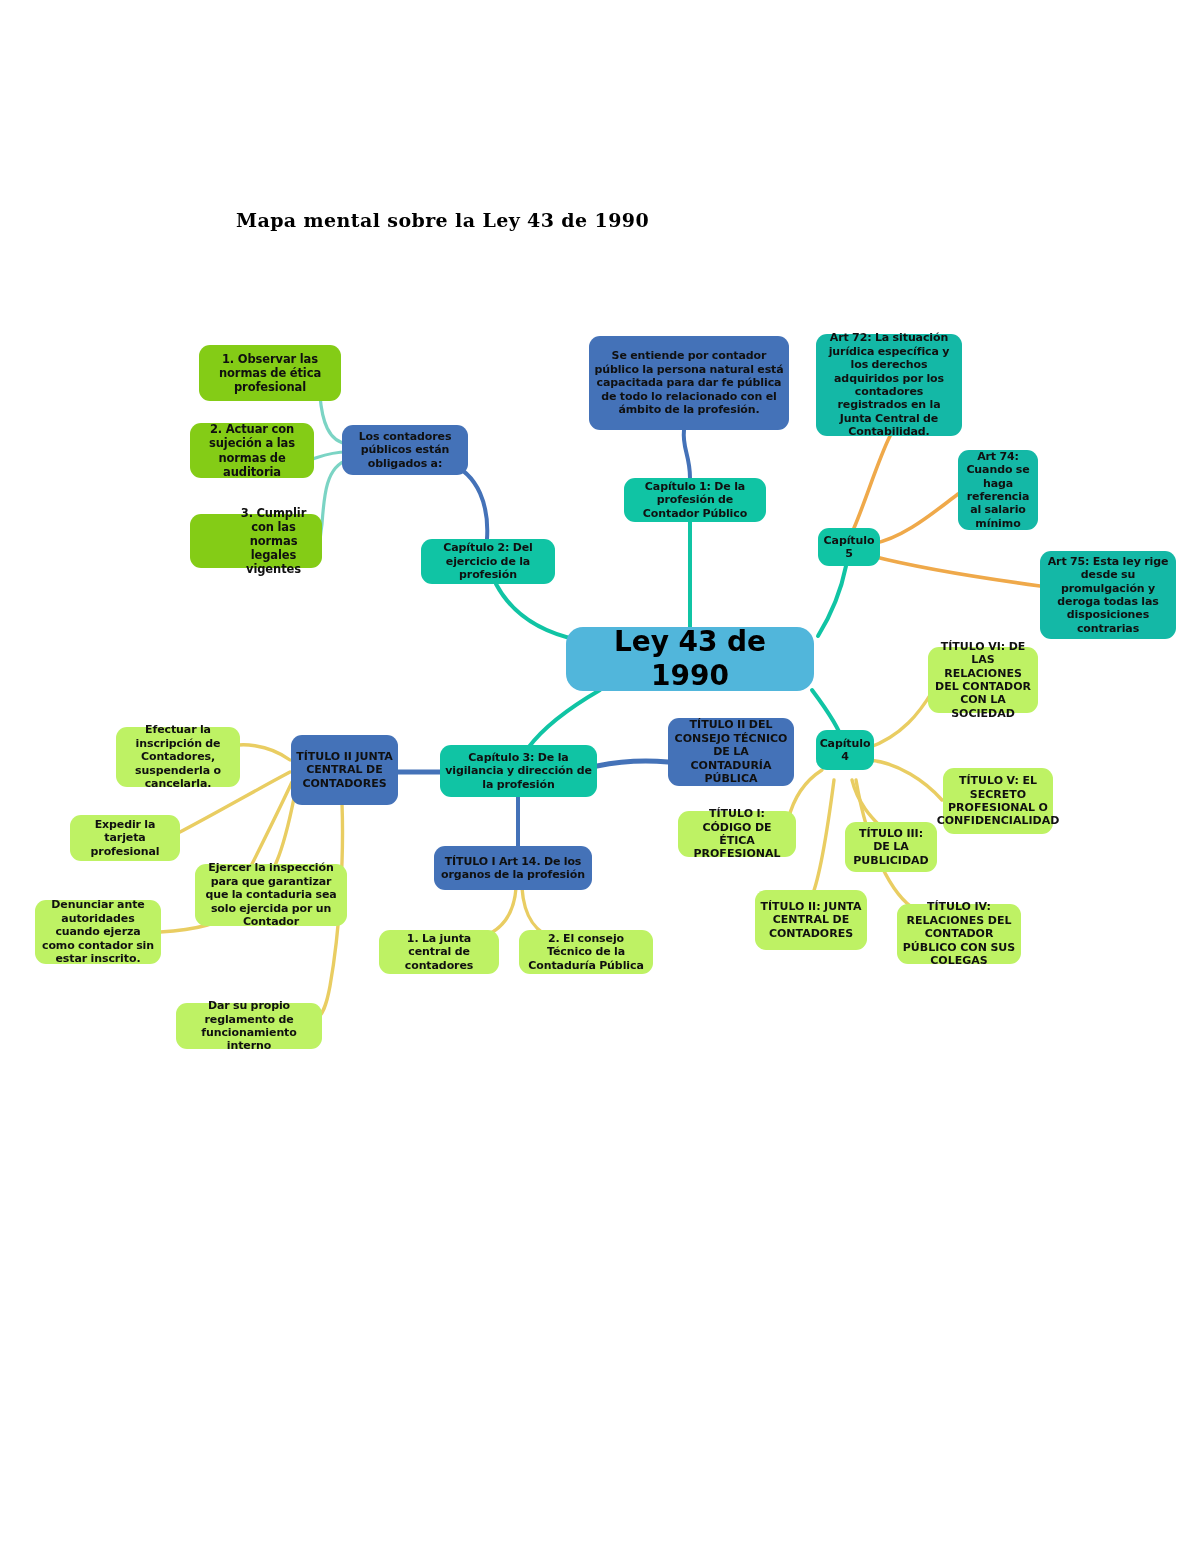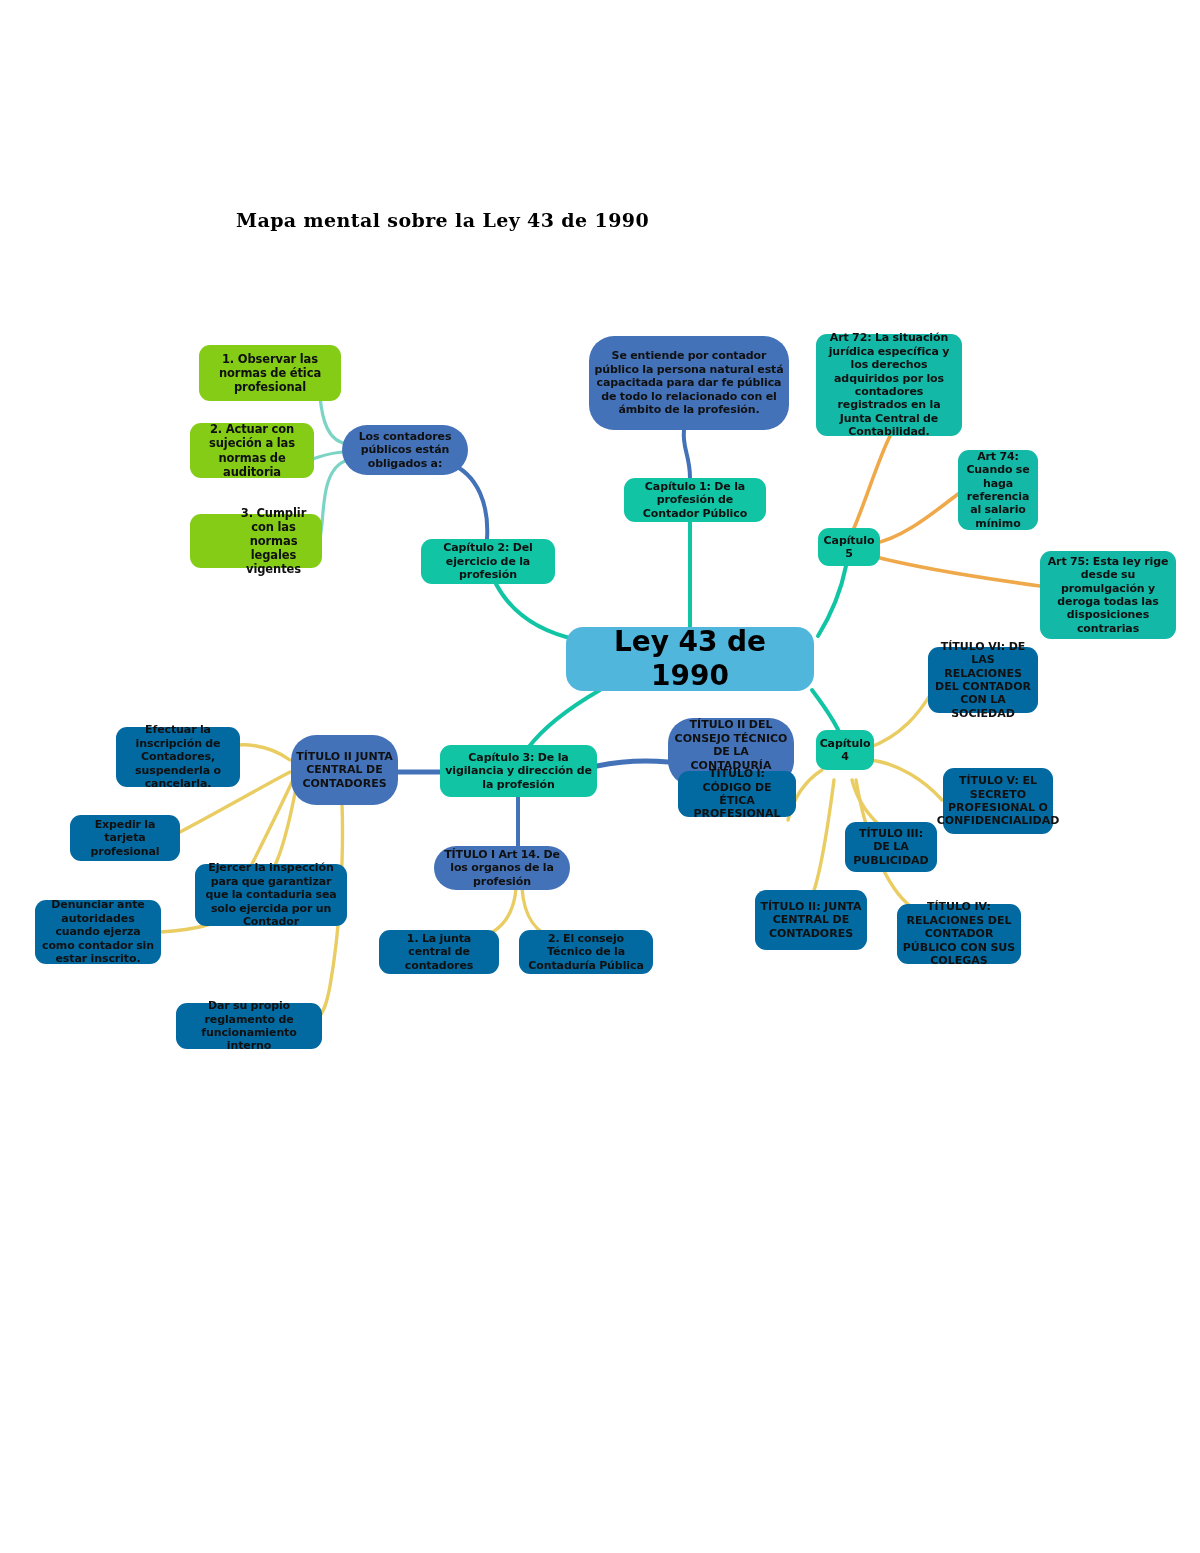--- a/index.html
+++ b/index.html
@@ -57,22 +57,22 @@
   .n-center {
     background: #51b6db;
     color: #000;
     font-size: 28px;
     font-weight: bold;
     border-radius: 17px;
     letter-spacing: 0px;
   }
   .n-teal   { background: #10c4a4; font-size: 11px; }
   .n-mint   { background: #84cc16; font-size: 11.5px; }
-  .n-blue   { background: #4472b8; font-size: 11px; border-radius: 25px; }
-  .n-yellow { background: #0369a1; font-size: 11px; }
+  .n-blue   { background: #4472b8; font-size: 11px; }
+  .n-yellow { background: #bef264; font-size: 11px; }
   .n-orange { background: #14b8a6; font-size: 11px; }
   .n-caps   { letter-spacing: 0px; }
 </style>
 </head>
 <body>
 
 <div id="page">
 
   <div id="doc-title">Mapa mental sobre la Ley 43 de 1990</div>
 
@@ -167,38 +167,38 @@
   <div class="node n-yellow" style="left:195px; top:864px; width:152px; height:62px;">
     <span>Ejercer la inspección para que garantizar que la contaduria sea solo ejercida por un Contador</span>
   </div>
   <div class="node n-yellow" style="left:35px; top:900px; width:126px; height:64px;">
     <span>Denunciar ante autoridades cuando ejerza como contador sin estar inscrito.</span>
   </div>
   <div class="node n-yellow" style="left:176px; top:1003px; width:146px; height:46px;">
     <span>Dar su propio reglamento de funcionamiento interno</span>
   </div>
 
-  <div class="node n-blue" style="left:434px; top:846px; width:136px; height:44px;">
+  <div class="node n-blue" style="left:434px; top:846px; width:158px; height:44px;">
     <span>TÍTULO I Art 14. De los organos de la profesión</span>
   </div>
   <div class="node n-yellow" style="left:379px; top:930px; width:120px; height:44px;">
     <span>1. La junta central de contadores</span>
   </div>
   <div class="node n-yellow" style="left:519px; top:930px; width:134px; height:44px;">
     <span>2. El consejo Técnico de la Contaduría Pública</span>
   </div>
 
   <div class="node n-blue n-caps" style="left:668px; top:718px; width:126px; height:68px;">
     <span>TÍTULO II DEL CONSEJO TÉCNICO DE LA CONTADURÍA PÚBLICA</span>
   </div>
 
   <div class="node n-teal" style="left:816px; top:730px; width:58px; height:40px;">
     <span>Capítulo 4</span>
   </div>
-  <div class="node n-yellow n-caps" style="left:678px; top:771px; width:118px; height:46px;">
+  <div class="node n-yellow n-caps" style="left:678px; top:811px; width:118px; height:46px;">
     <span>TÍTULO I: CÓDIGO DE ÉTICA PROFESIONAL</span>
   </div>
   <div class="node n-yellow n-caps" style="left:755px; top:890px; width:112px; height:60px;">
     <span>TÍTULO II: JUNTA CENTRAL DE CONTADORES</span>
   </div>
   <div class="node n-yellow n-caps" style="left:845px; top:822px; width:92px; height:50px;">
     <span>TÍTULO III: DE LA PUBLICIDAD</span>
   </div>
   <div class="node n-yellow n-caps" style="left:897px; top:904px; width:124px; height:60px;">
     <span>TÍTULO IV: RELACIONES DEL CONTADOR PÚBLICO CON SUS COLEGAS</span>

